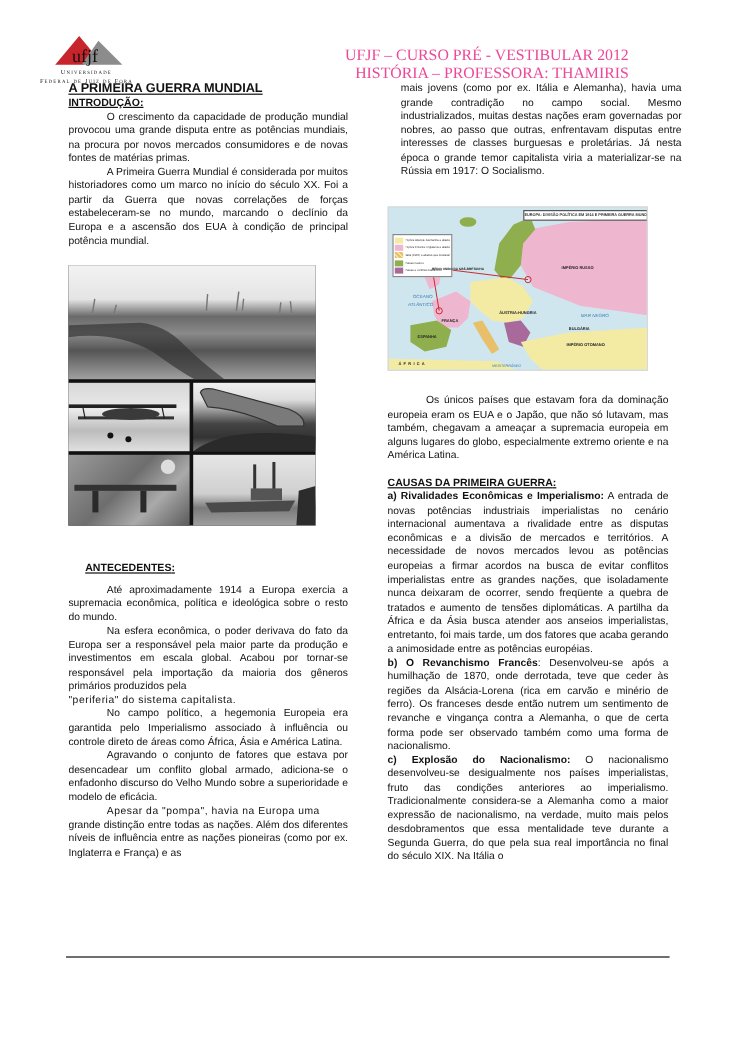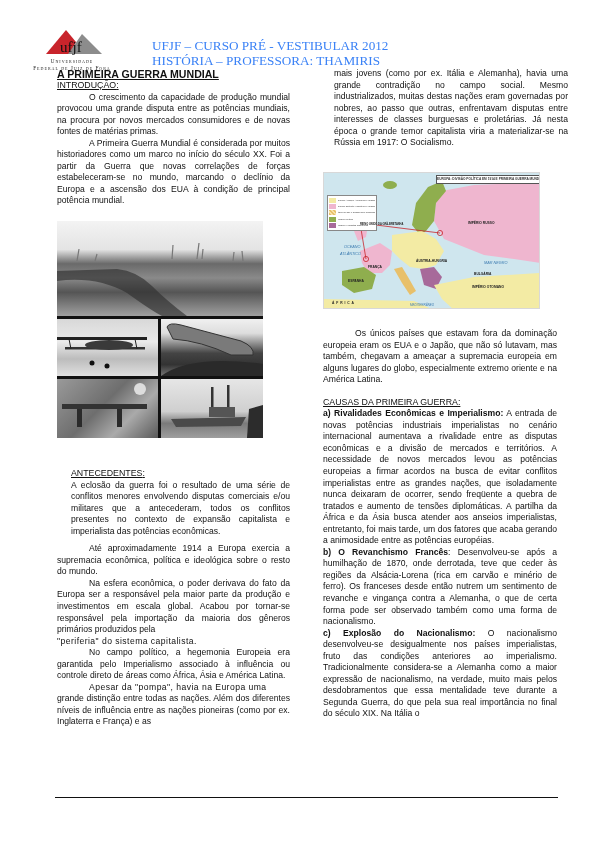--- a/index.html
+++ b/index.html
@@ -3,29 +3,29 @@
 <meta charset="utf-8">
 <style>
   html, body { margin:0; padding:0; background:#ffffff; }
   body { width:612px; height:864px; position:relative; overflow:hidden; font-family:"Liberation Sans", sans-serif; color:#111; }
   .abs { position:absolute; }
 
   
   #logo { left:22px; top:26px; width:100px; height:52px; }
   #logo .mark { position:absolute; left:22px; top:0; width:60px; height:30px; }
   #logo .uni { position:absolute; left:0; top:32px; width:100px; text-align:center; font-family:"Liberation Serif", serif; font-size:5.2px; letter-spacing:1px; line-height:6.5px; font-variant:small-caps; color:#222; }
-  #header-title { left:152px; top:38px; width:400px; text-align:left; font-family:"Liberation Serif", serif; font-size:13.2px; line-height:15px; color:#3b82f6; }
+  #header-title { left:124px; top:38px; width:400px; text-align:right; font-family:"Liberation Serif", serif; font-size:13.2px; line-height:15px; color:#ec4899; }
 
   
   .col { position:absolute; font-size:8.6px; line-height:11.55px; text-align:justify; }
   #col-left { left:57px; top:68px; width:233px; }
   #col-right { left:334px; top:68px; width:234px; }
 
   .main-title { text-align:left; font-weight:bold; font-size:10.6px; text-decoration:underline; line-height:12px; margin:0; }
-  .sec-title { font-weight:normal; text-decoration:underline; font-size:8.8px; line-height:11.5px; margin:0; }
+  .sec-title { font-weight:bold; text-decoration:underline; font-size:8.8px; line-height:11.5px; margin:0; }
   p { margin:0; }
   .ind { text-indent:32px; }
   .spaced { letter-spacing:0.45px; }
   .bold { font-weight:bold; }
 
   
   #collage { position:absolute; left:57px; top:221px; width:206px; height:217px; background:#111; }
   .ph { position:absolute; overflow:hidden; }
   #ph-trench { left:0; top:0; width:206px; height:95px; background:linear-gradient(#f3f3f3 0%, #e4e4e4 30%, #6a6a6a 45%, #8a8a8a 60%, #555 75%, #a0a0a0 100%); }
   #ph-plane { left:0; top:98px; width:101px; height:57px; background:linear-gradient(#d8d8d8, #eaeaea 40%, #bcbcbc 70%, #e0e0e0); }
@@ -120,27 +120,27 @@
       <path d="M10,40 L85,38 L80,47 L15,48 Z" fill="#4a4a4a"></path>
       <rect x="48" y="28" width="26" height="10" fill="#555"></rect>
       <path d="M86,59 L88,30 L102,26 L102,59 Z" fill="#2c2c2c"></path>
     </svg>
   </div>
 </div>
 
 <div class="col" style="left:57px; top:468px; width:233px;">
   <div style="padding-left:14px; padding-right:0;">
     <h2 class="sec-title"><span>ANTECEDENTES</span><span>:</span></h2>
-    <p>A eclosão da guerra foi o resultado de uma série de conflitos menores envolvendo disputas comerciais e/ou militares que a antecederam, todos os conflitos presentes no contexto de expansão capitalista e imperialista das potências econômicas.</p>
   </div>
   <div style="height:6px;"></div>
   <p class="ind">Até aproximadamente 1914 a Europa exercia a supremacia econômica, política e ideológica sobre o resto do mundo.</p>
   <p class="ind">Na esfera econômica, o poder derivava do fato da Europa ser a responsável pela maior parte da produção e investimentos em escala global. Acabou por tornar-se responsável pela importação da maioria dos gêneros primários produzidos pela</p>
   <p class="spaced" style="text-align:left;">"periferia" do sistema capitalista.</p>
   <p class="ind">No campo político, a hegemonia Europeia era garantida pelo Imperialismo associado à influência ou controle direto de áreas como África, Ásia e América Latina.</p>
+  <p class="ind">Agravando o conjunto de fatores que estava por desencadear um conflito global armado, adiciona-se o enfadonho discurso do Velho Mundo sobre a superioridade e modelo de eficácia.</p>
   <p class="ind spaced">Apesar da "pompa", havia na Europa uma</p>
   <p>grande distinção entre todas as nações. Além dos diferentes níveis de influência entre as nações pioneiras (como por ex. Inglaterra e França) e as</p>
 </div>
 
 <div id="col-right" class="col">
   <p>mais jovens (como por ex. Itália e Alemanha), havia uma grande contradição no campo social. Mesmo industrializados, muitas destas nações eram governadas por nobres, ao passo que outras, enfrentavam disputas entre interesses de classes burguesas e proletárias. Já nesta época o grande temor capitalista viria a materializar-se na Rússia em 1917: O Socialismo.</p>
 </div>
 
 <div id="map">
   <svg width="217" height="137" viewBox="0 0 217 137">

